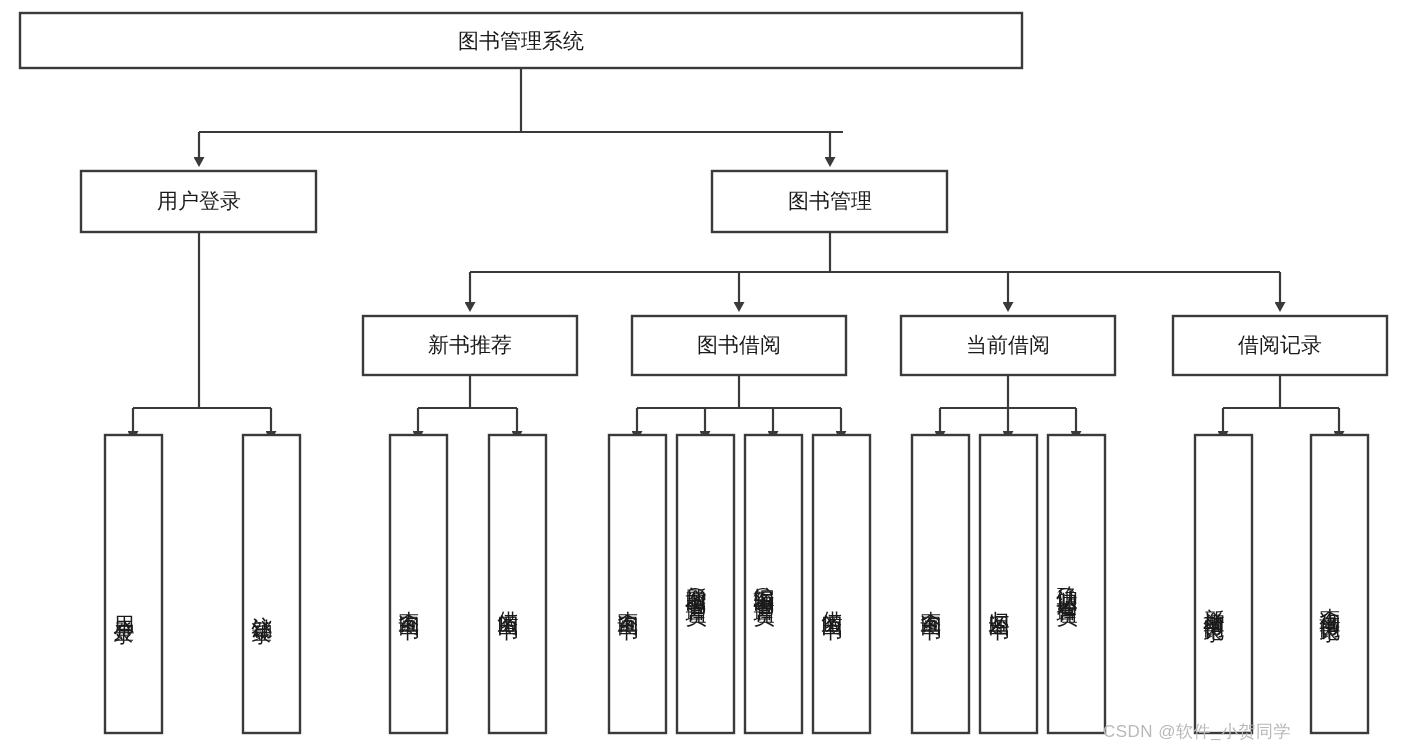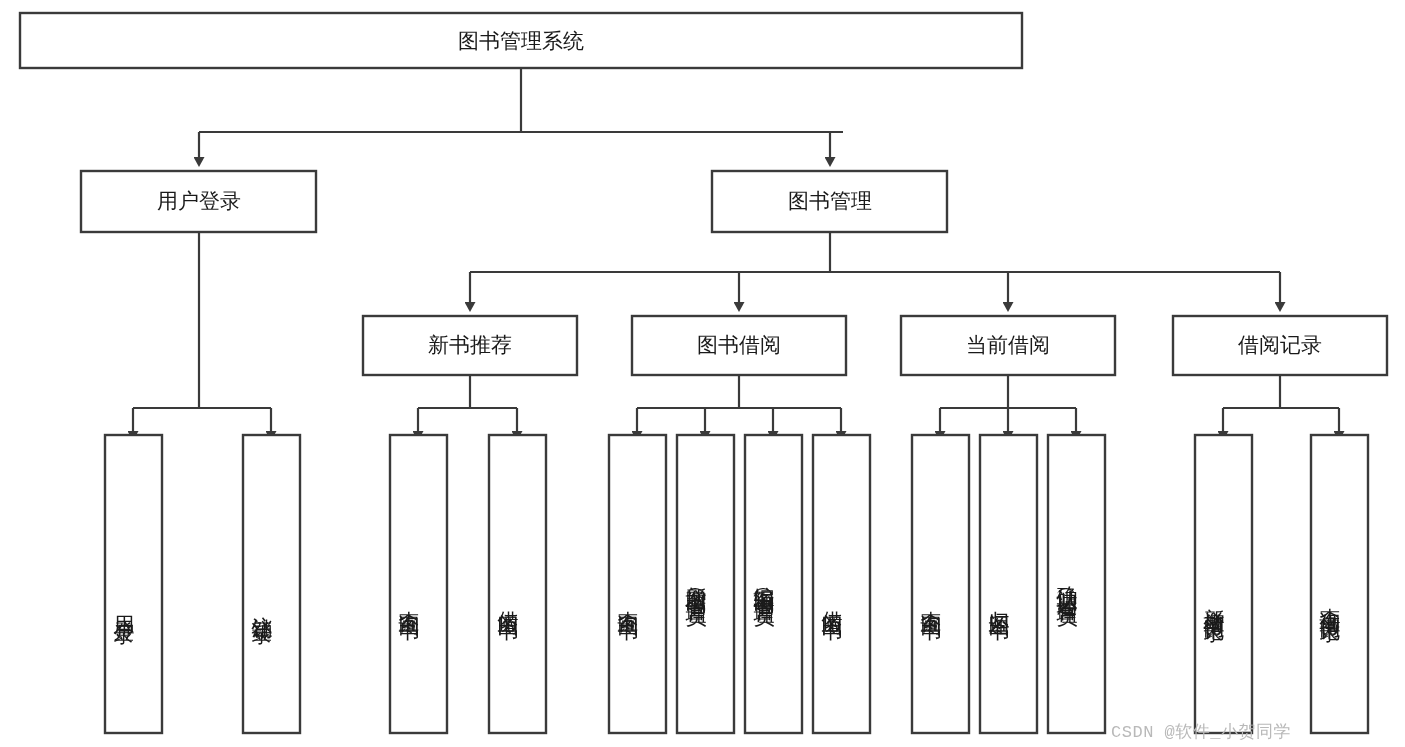--- a/index.html
+++ b/index.html
@@ -24,21 +24,21 @@
     font-size:21px;
     line-height:1.0;
     letter-spacing:3px;
     color:#1a1a1a;
     white-space:nowrap;
     pointer-events:none;
     text-align:center;
   }
   .watermark{
     position:absolute;right:8px;bottom:4px;
-    font-family:Liberation Mono, monospace;
+    font-family:Liberation Sans, sans-serif;
     font-size:17px;color:#b9b9b9;white-space:nowrap;letter-spacing:.5px;
   }
 </style>
 </head>
 <body>
 
 <div id="stage">
 
   <svg id="diagram" viewBox="0 0 1405 747">
     <defs>

